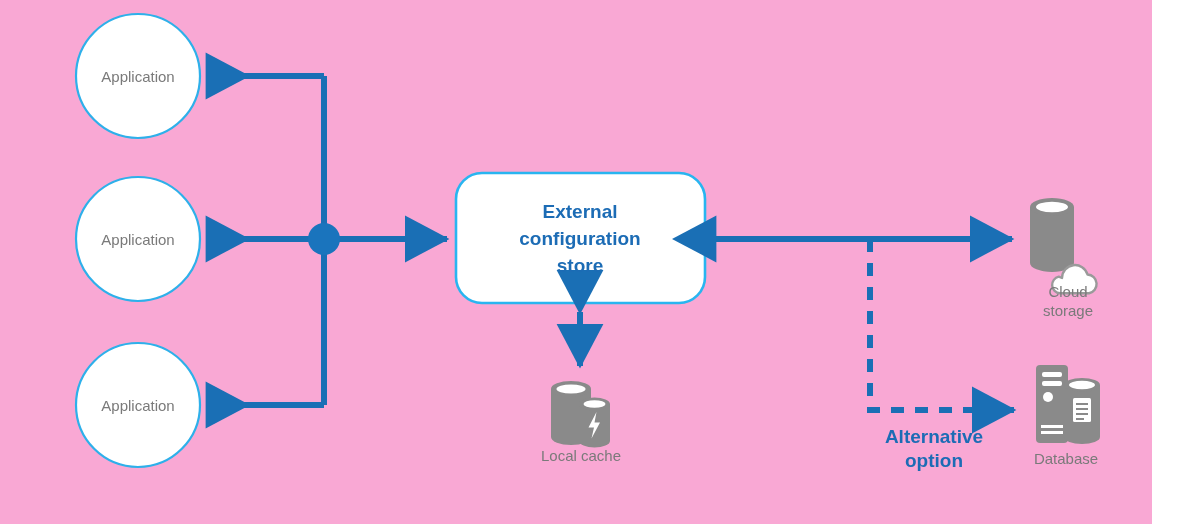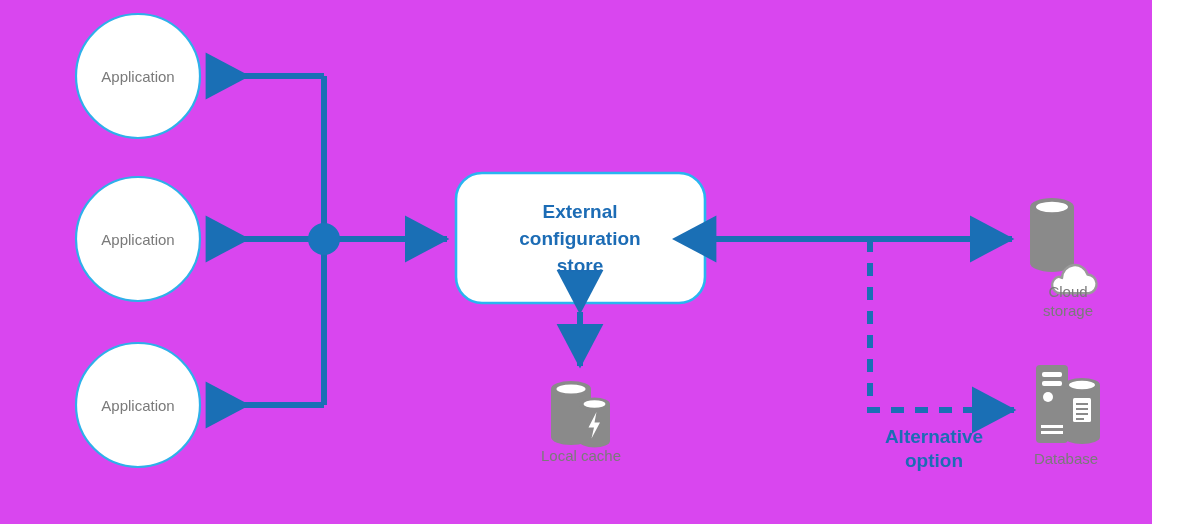--- a/index.html
+++ b/index.html
@@ -10,21 +10,21 @@
   body {
     width: 1200px;
     height: 524px;
     font-family: "Liberation Sans", sans-serif;
     overflow: hidden;
   }
   #diagram-root {
     position: relative;
     width: 1152px;
     height: 524px;
-    background: #d946ef;
+    background: #f9a8d4;
   }
   svg.layer {
     position: absolute;
     top: 0;
     left: 0;
     width: 1200px;
     height: 524px;
   }
   .node-label-text {
     font-family: "Liberation Sans", sans-serif;

